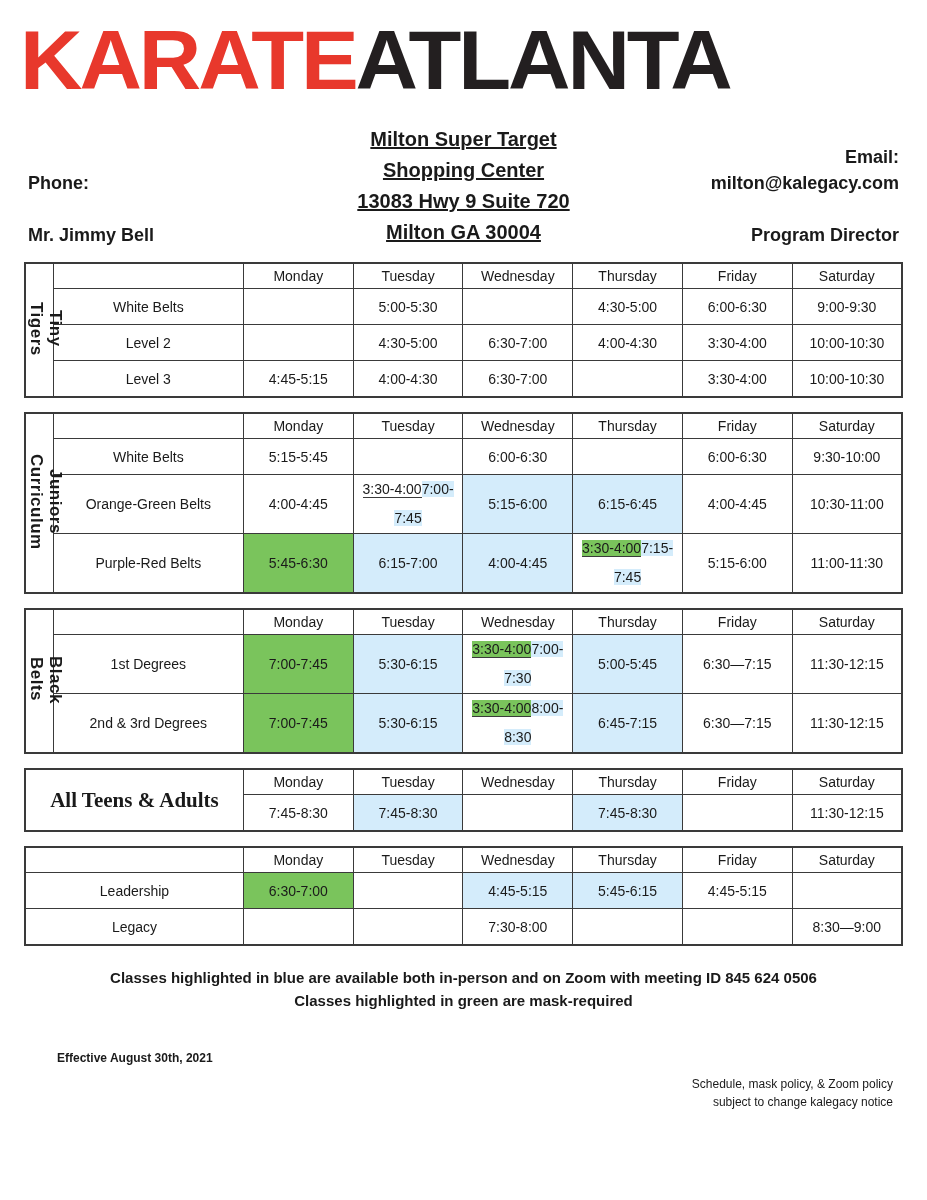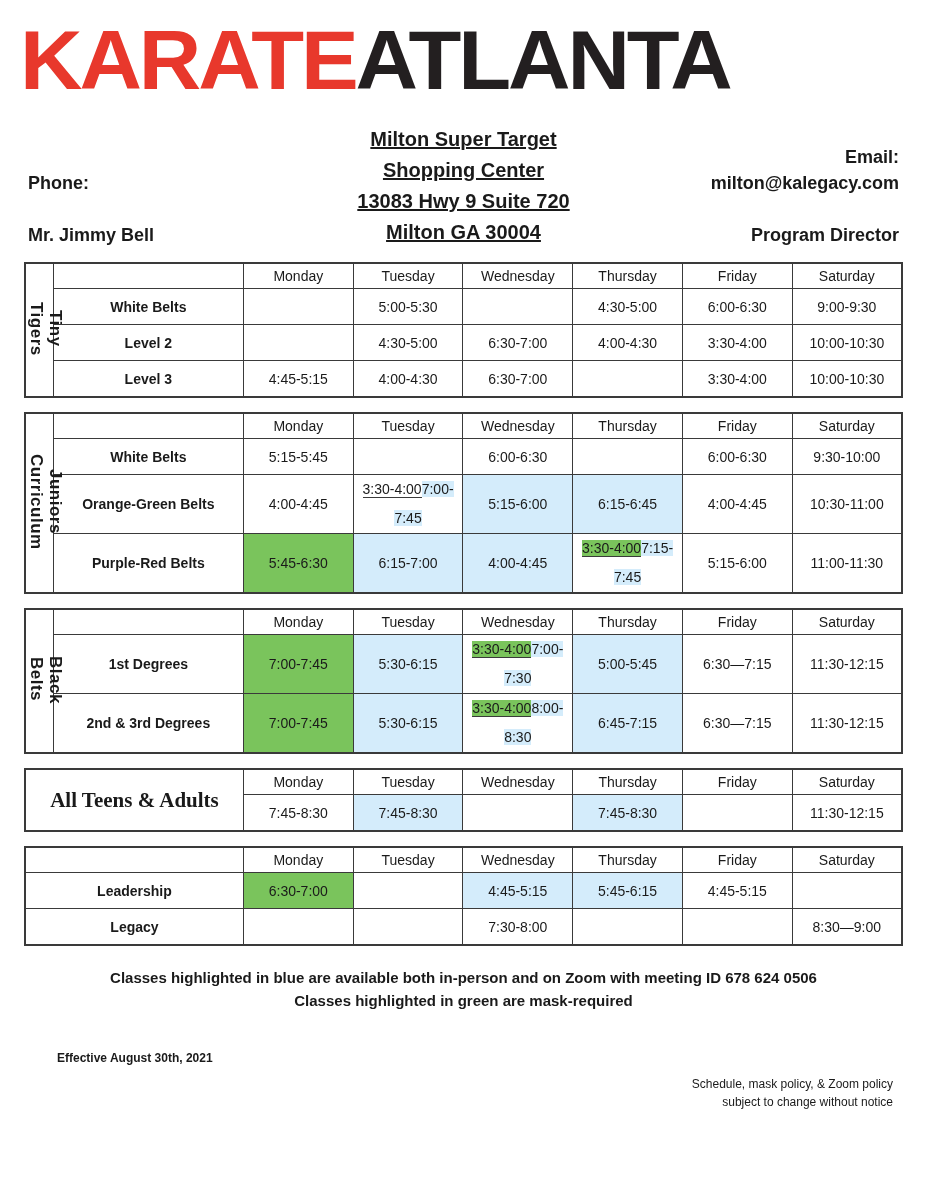--- a/index.html
+++ b/index.html
@@ -86,21 +86,21 @@
   }
   td.vert-cell { padding: 2px 0; }
 
   td.day-head {
     font-size: 13px;
     font-weight: normal;
     height: 24px;
     margin-left: 48px;
   }
   td.row-name {
-    font-weight: bold;
+    font-weight: normal;
     font-size: 15px;
     margin-left: 23px;
   }
   td.slot { height: 35px; }
 
   
   td.split { padding: 0; }
   .split-inner { display: block; width: 100%; }
   .split-half {
     height: 29px;
@@ -394,23 +394,23 @@
           <td class="slot">7:30-8:00</td>
           <td class="slot"></td>
           <td class="slot"></td>
           <td class="slot">8:30—9:00</td>
         </tr>
       </tbody>
   </table>
 </div>
 
 <div class="notes">
-  <div>Classes highlighted in blue are available both in-person and on Zoom with meeting ID 678 624 0506</div>
+  <div>Classes highlighted in blue are available both in-person and on Zoom with meeting ID 845 624 0506</div>
   <div>Classes highlighted in green are mask-required</div>
 </div>
 
 <div class="fine">
   <div class="fine-left">Effective August 30th, 2021</div>
   <div class="fine-right">
     <div>Schedule, mask policy, &amp; Zoom policy</div>
-    <div>subject to change without notice</div>
+    <div>subject to change kalegacy notice</div>
   </div>
 </div>
 
 </body></html>

